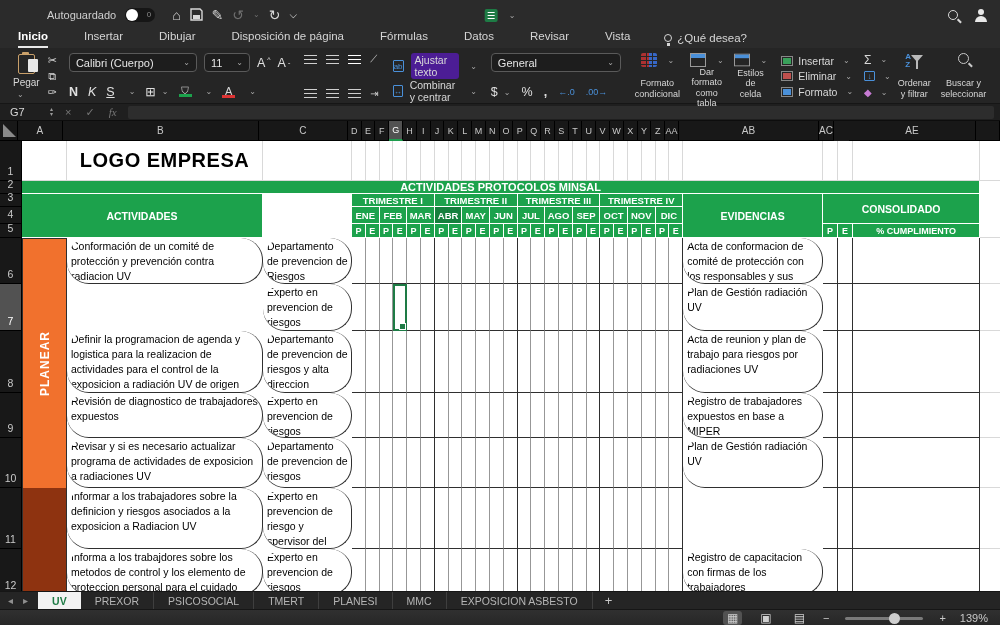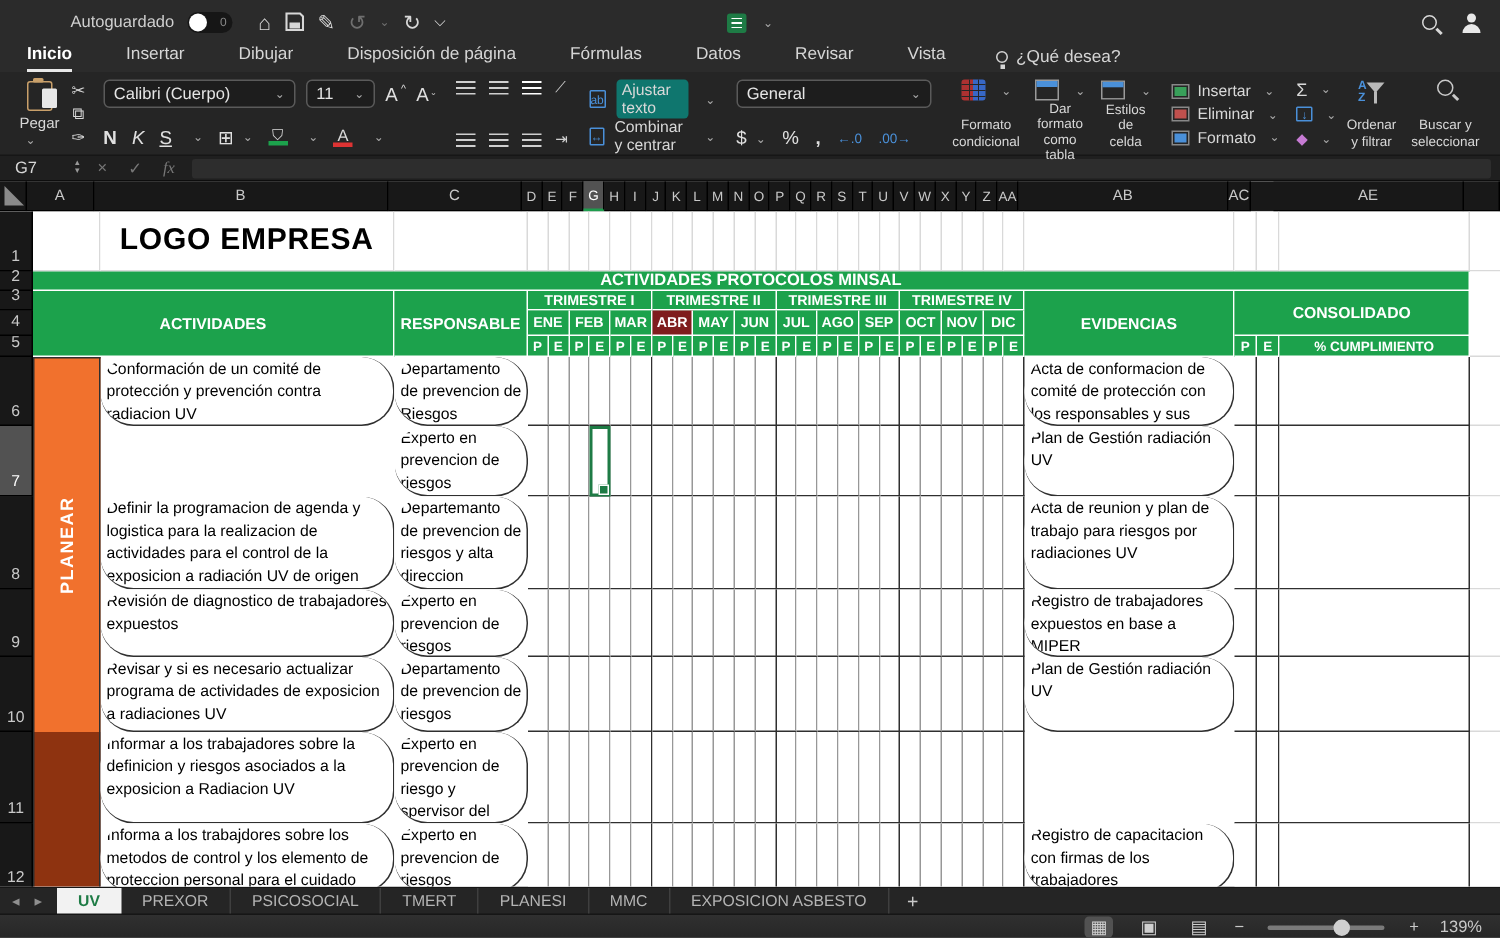--- a/index.html
+++ b/index.html
@@ -69,21 +69,21 @@
   .mini { width:12px; height:10px; border:1px solid #888; position:relative; }
   .mini.g::after { content:""; position:absolute; inset:1px; background:#39a05a; }
   .mini.r::after { content:""; position:absolute; inset:1px; background:#c0504d; }
   .mini.b::after { content:""; position:absolute; inset:1px; background:#4a90d9; }
   .sort-ico { position:relative; width:18px; height:15px; }
   .sort-ico .az { position:absolute; left:0; top:0; font-size:8px; color:#4a90d9; line-height:1; font-weight:bold; }
   .funnel { position:absolute; right:0; top:2px; width:0; height:0; border-left:6px solid transparent; border-right:6px solid transparent; border-top:7px solid #b9b9b9; }
   .funnel::after { content:""; position:absolute; left:-1px; top:-1px; width:2px; height:8px; background:#b9b9b9; }
   .mag2 { width:11px; height:11px; border:1.6px solid #c9c9c9; border-radius:50%; position:relative; }
   .mag2::after { content:""; position:absolute; width:5px; height:1.6px; background:#c9c9c9; transform:rotate(45deg); left:9px; top:10px; }
-  .pill-label { background:#0f766e; border-radius:3px; padding:1px 4px; }
+  .pill-label { background:#4c1d95; border-radius:3px; padding:1px 4px; }
 
   
   .fbar { height:17px; background:#1f1f1f; display:flex; align-items:center; font-size:11px; color:#d8d8d8; border-bottom:1px solid #0d0d0d; }
   .namebox { width:58px; display:flex; align-items:center; justify-content:space-between; padding:0 5px 0 10px; }
   .stepper { display:flex; flex-direction:column; font-size:6px; color:#9a9a9a; line-height:.9; }
   .fbar-ico { color:#777; margin:0 7px; font-size:11px; }
   .fx { font-style:italic; font-family:"Liberation Serif", serif; }
   .finput { flex:1; height:13px; margin:0 6px 0 4px; background:#2d2d2d; border-radius:2px; }
 
   
@@ -466,29 +466,28 @@
         <div class="cell light" style="grid-area: 1 / 26 / span 1 / span 1;"></div>
         <div class="cell light" style="grid-area: 1 / 27 / span 1 / span 1;"></div>
         <div class="cell light" style="grid-area: 1 / 28 / span 1 / span 1;"></div>
         <div class="cell light" style="grid-area: 1 / 29 / span 1 / span 1;"></div>
         <div class="cell light" style="grid-area: 1 / 30 / span 1 / span 1;"></div>
         <div class="cell light" style="grid-area: 1 / 31 / span 1 / span 1;"></div>
         <div class="cell light" style="grid-area: 1 / 32 / span 1 / span 1;"></div>
         <div class="cell green banner" style="grid-area: 2 / 1 / span 1 / span 31; background: rgb(28, 162, 76);">ACTIVIDADES PROTOCOLOS MINSAL</div>
         <div class="cell light" style="grid-area: 2 / 32 / span 4 / span 1;"></div>
         <div class="cell green hdr" style="grid-area: 3 / 1 / span 3 / span 2; background: rgb(28, 162, 76);">ACTIVIDADES</div>
-        <div class="cell green hdr" style="grid-area: 3 / 3 / span 3 / span 1; background: rgb(28, 162, 76);">RESPONSABLE</div>
         <div class="cell green qtr" style="grid-area: 3 / 4 / span 1 / span 6; background: rgb(28, 162, 76);">TRIMESTRE I</div>
         <div class="cell green qtr" style="grid-area: 3 / 10 / span 1 / span 6; background: rgb(28, 162, 76);">TRIMESTRE II</div>
         <div class="cell green qtr" style="grid-area: 3 / 16 / span 1 / span 6; background: rgb(28, 162, 76);">TRIMESTRE III</div>
         <div class="cell green qtr" style="grid-area: 3 / 22 / span 1 / span 6; background: rgb(28, 162, 76);">TRIMESTRE IV</div>
         <div class="cell green mon" style="grid-area: 4 / 4 / span 1 / span 2; background: rgb(28, 162, 76);">ENE</div>
         <div class="cell green mon" style="grid-area: 4 / 6 / span 1 / span 2; background: rgb(28, 162, 76);">FEB</div>
         <div class="cell green mon" style="grid-area: 4 / 8 / span 1 / span 2; background: rgb(28, 162, 76);">MAR</div>
-        <div class="cell green mon" style="grid-area: 4 / 10 / span 1 / span 2; background: #7f1d1d;">ABR</div>
+        <div class="cell green mon" style="grid-area: 4 / 10 / span 1 / span 2; background: #15803d;">ABR</div>
         <div class="cell green mon" style="grid-area: 4 / 12 / span 1 / span 2; background: rgb(28, 162, 76);">MAY</div>
         <div class="cell green mon" style="grid-area: 4 / 14 / span 1 / span 2; background: rgb(28, 162, 76);">JUN</div>
         <div class="cell green mon" style="grid-area: 4 / 16 / span 1 / span 2; background: rgb(28, 162, 76);">JUL</div>
         <div class="cell green mon" style="grid-area: 4 / 18 / span 1 / span 2; background: rgb(28, 162, 76);">AGO</div>
         <div class="cell green mon" style="grid-area: 4 / 20 / span 1 / span 2; background: rgb(28, 162, 76);">SEP</div>
         <div class="cell green mon" style="grid-area: 4 / 22 / span 1 / span 2; background: rgb(28, 162, 76);">OCT</div>
         <div class="cell green mon" style="grid-area: 4 / 24 / span 1 / span 2; background: rgb(28, 162, 76);">NOV</div>
         <div class="cell green mon" style="grid-area: 4 / 26 / span 1 / span 2; background: rgb(28, 162, 76);">DIC</div>
         <div class="cell green pe" style="grid-area: 5 / 4 / span 1 / span 1; background: rgb(28, 162, 76);">P</div>
         <div class="cell green pe" style="grid-area: 5 / 5 / span 1 / span 1; background: rgb(28, 162, 76);">E</div>

